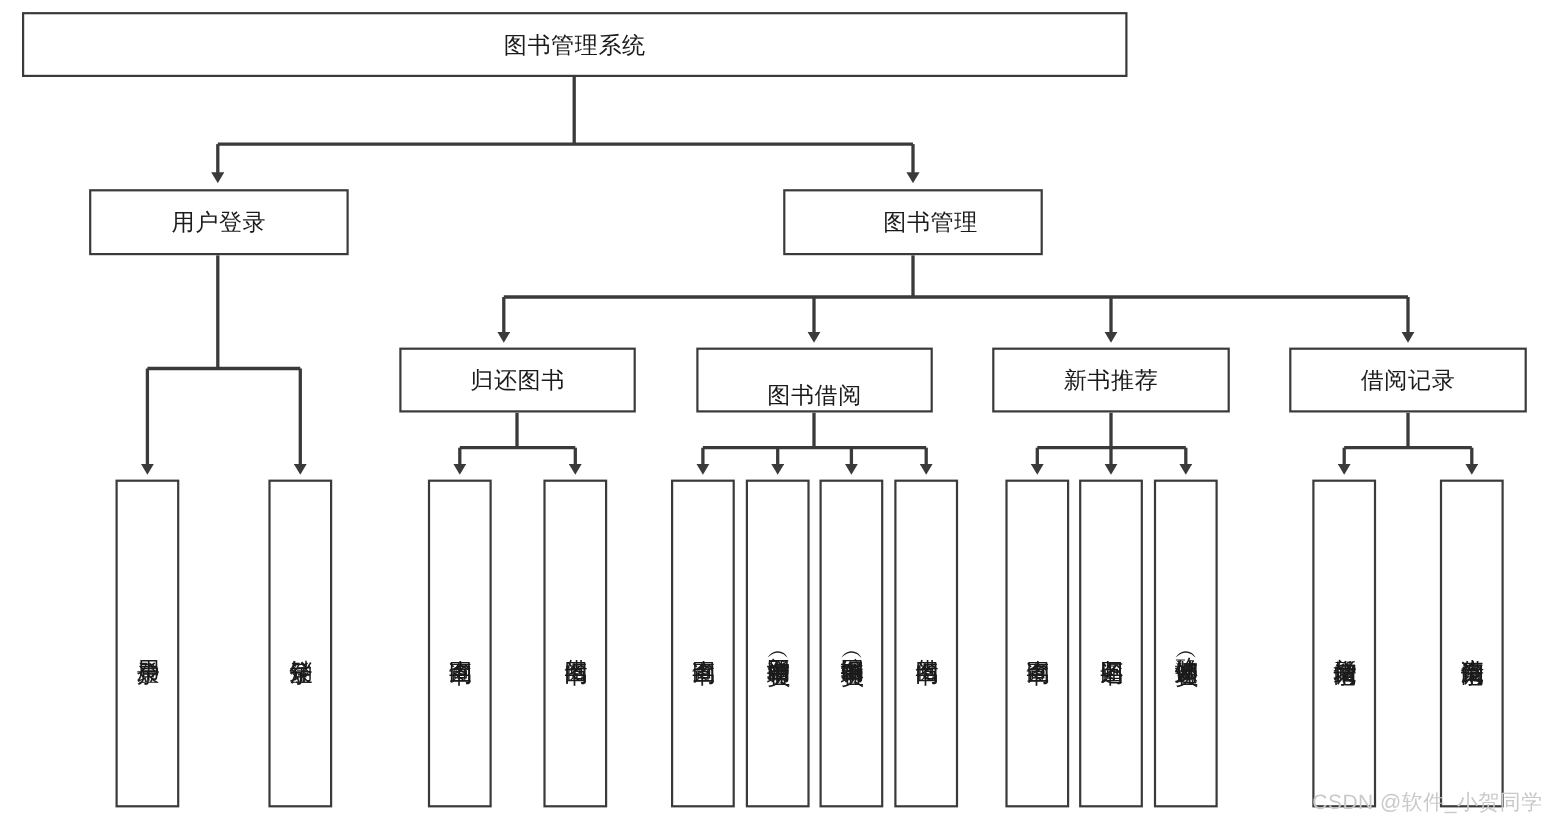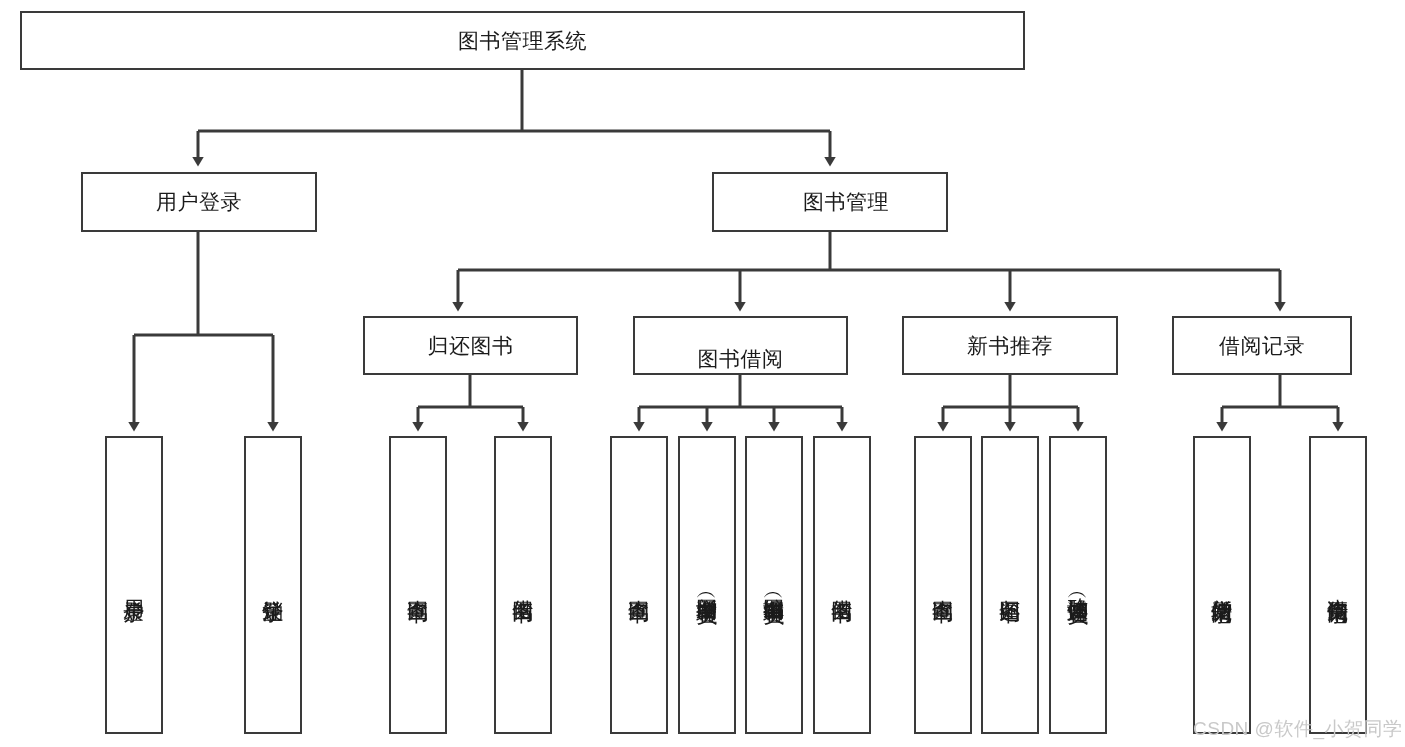--- a/index.html
+++ b/index.html
@@ -132,21 +132,21 @@
 
   <div class="node horiz" style="left:363px; top:316px; width:215px; height:59px;">
     <span>归还图书</span>
   </div>
   <div class="node horiz" style="left:633px; top:316px; width:215px; height:59px;align-items:flex-end;">
     <span>图书借阅</span>
   </div>
   <div class="node horiz" style="left:902px; top:316px; width:216px; height:59px;">
     <span>新书推荐</span>
   </div>
-  <div class="node horiz" style="left:1172px; top:316px; width:180px; height:59px;">
+  <div class="node horiz" style="left:1172px; top:316px; width:216px; height:59px;">
     <span>借阅记录</span>
   </div>
 
   <div class="node vert" style="left:105px; top:436px; width:58px; height:298px;">
     <span class="vtext">用户登录</span>
   </div>
   <div class="node vert" style="left:244px; top:436px; width:58px; height:298px;">
     <span class="vtext">注销登录</span>
   </div>
 

